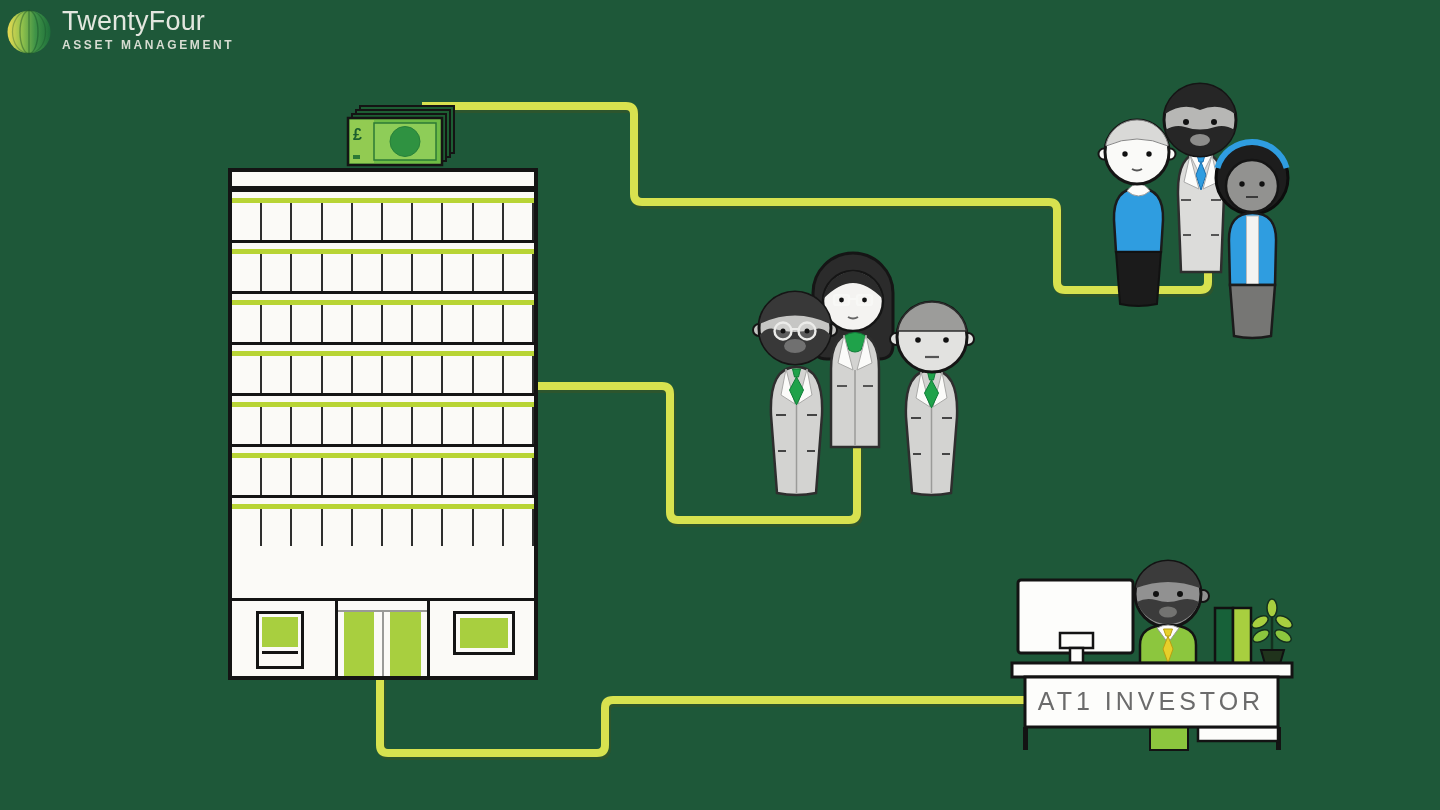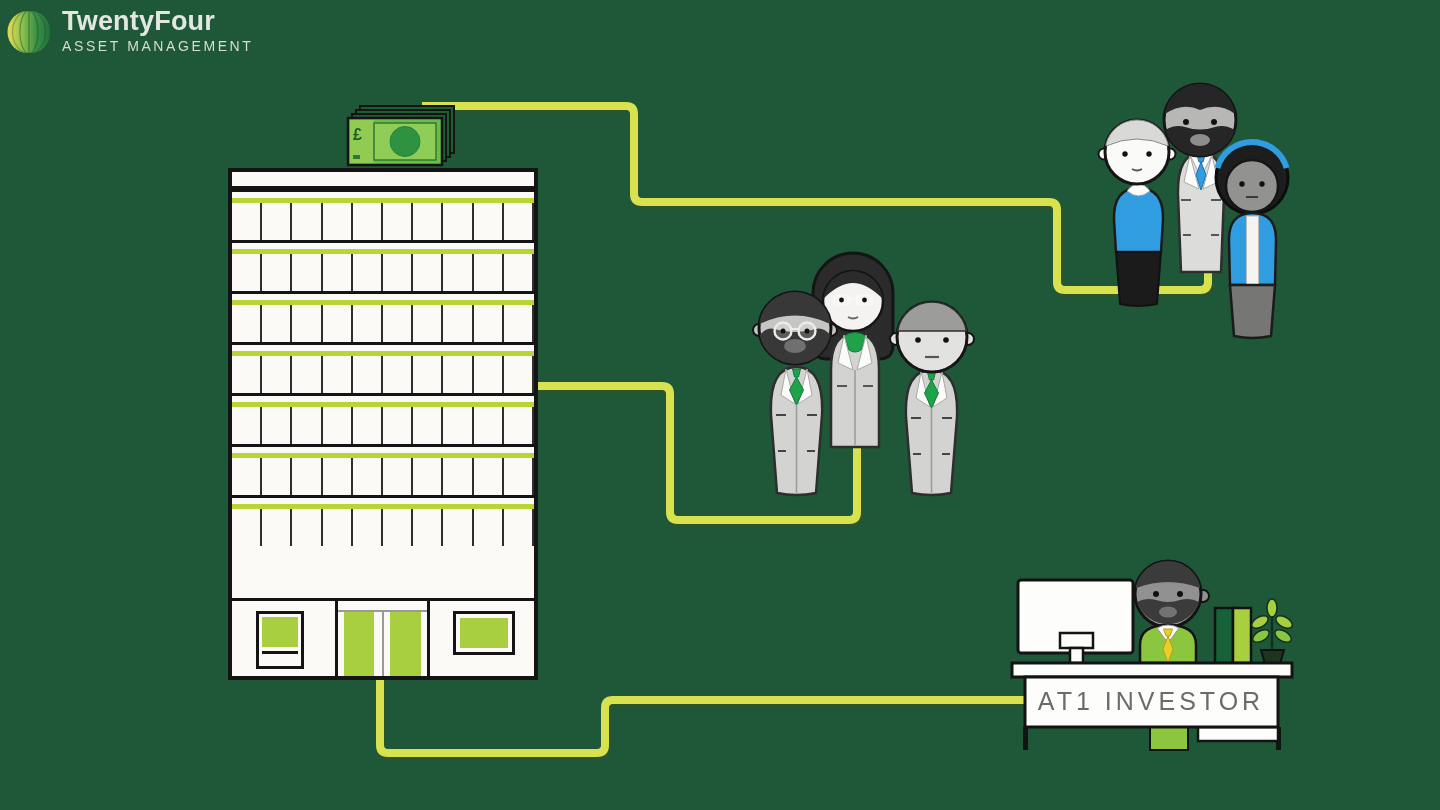--- a/index.html
+++ b/index.html
@@ -7,22 +7,22 @@
     position:relative;width:1440px;height:810px;overflow:hidden;
     background:#1e5839;font-family:"Liberation Sans",sans-serif;
   }
   .stage svg{display:block;}
   
   .connectors{position:absolute;left:0;top:0;z-index:1;}
   
   .logo{position:absolute;left:6px;top:6px;z-index:4;display:flex;align-items:flex-start;}
   .logo-icon{width:46px;height:46px;margin-top:3px;}
   .logo-text{margin-left:10px;}
-  .logo-title{font-size:27px;font-weight:700;color:#e3e7df;letter-spacing:.2px;line-height:30px;}
-  .logo-sub{font-size:14px;font-weight:400;color:#d6dcd1;letter-spacing:2.6px;margin-top:2px;}
+  .logo-title{font-size:27px;font-weight:400;color:#e3e7df;letter-spacing:.2px;line-height:30px;}
+  .logo-sub{font-size:12px;font-weight:700;color:#d6dcd1;letter-spacing:2.6px;margin-top:2px;}
   
   .building{
     position:absolute;left:228px;top:168px;width:310px;height:512px;
     box-sizing:border-box;border:4px solid #141414;background:#fbfaf7;z-index:2;
   }
   .parapet{height:14px;border-bottom:3px solid #141414;background:#fbfaf7;}
   .bankrow{position:relative;height:56px;background:linear-gradient(#b8d435 0 5px,#fbfaf7 5px);display:flex;align-items:center;}
   .bank-sign{margin-left:14px;font-size:32px;font-weight:500;letter-spacing:10px;color:#141414;padding-top:4px;}
   .bankrow .div1,.bankrow .div2{position:absolute;top:0;bottom:0;width:2px;background:#141414;}
   .bankrow .div1{left:220px;} .bankrow .div2{left:279px;}

